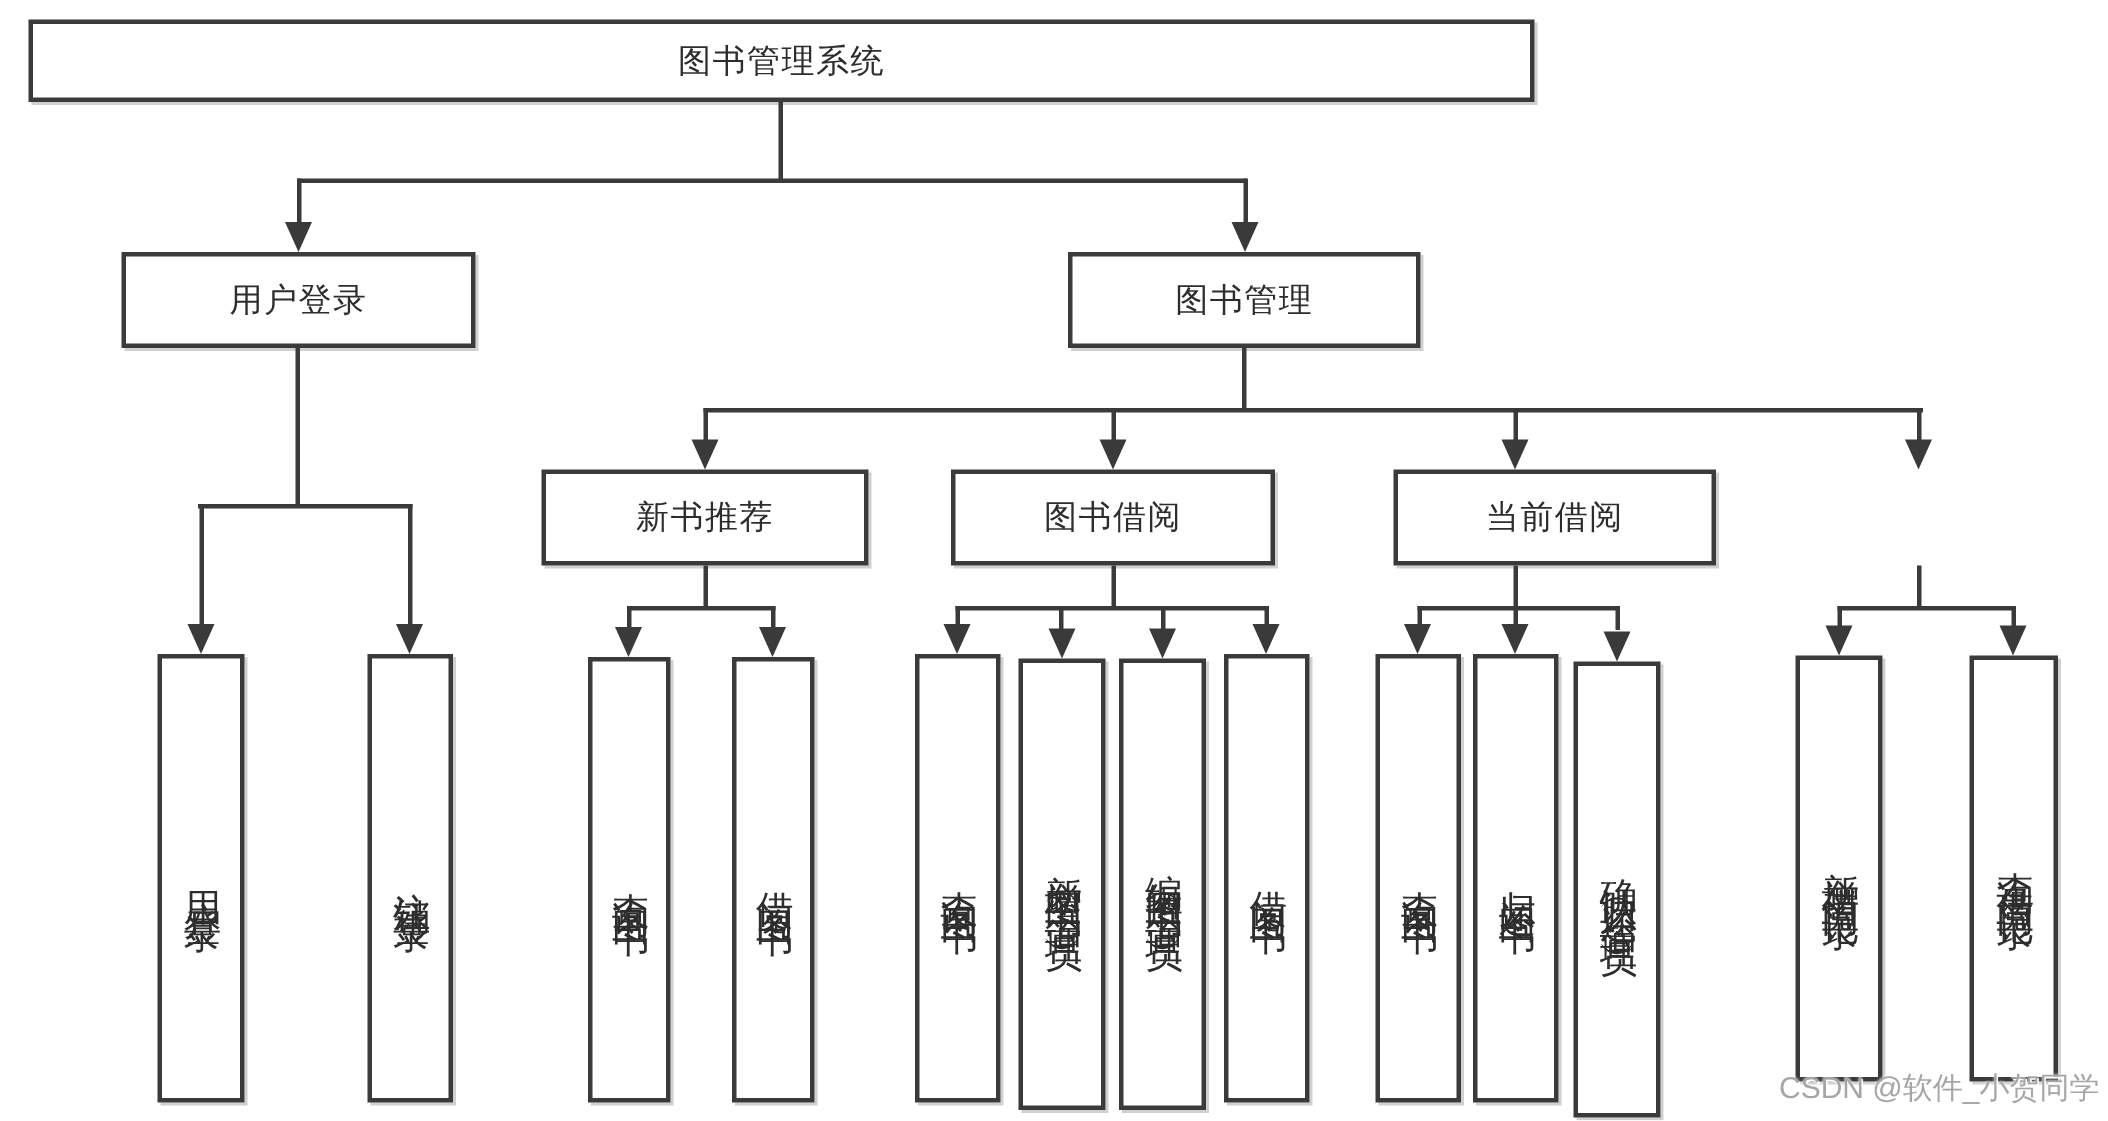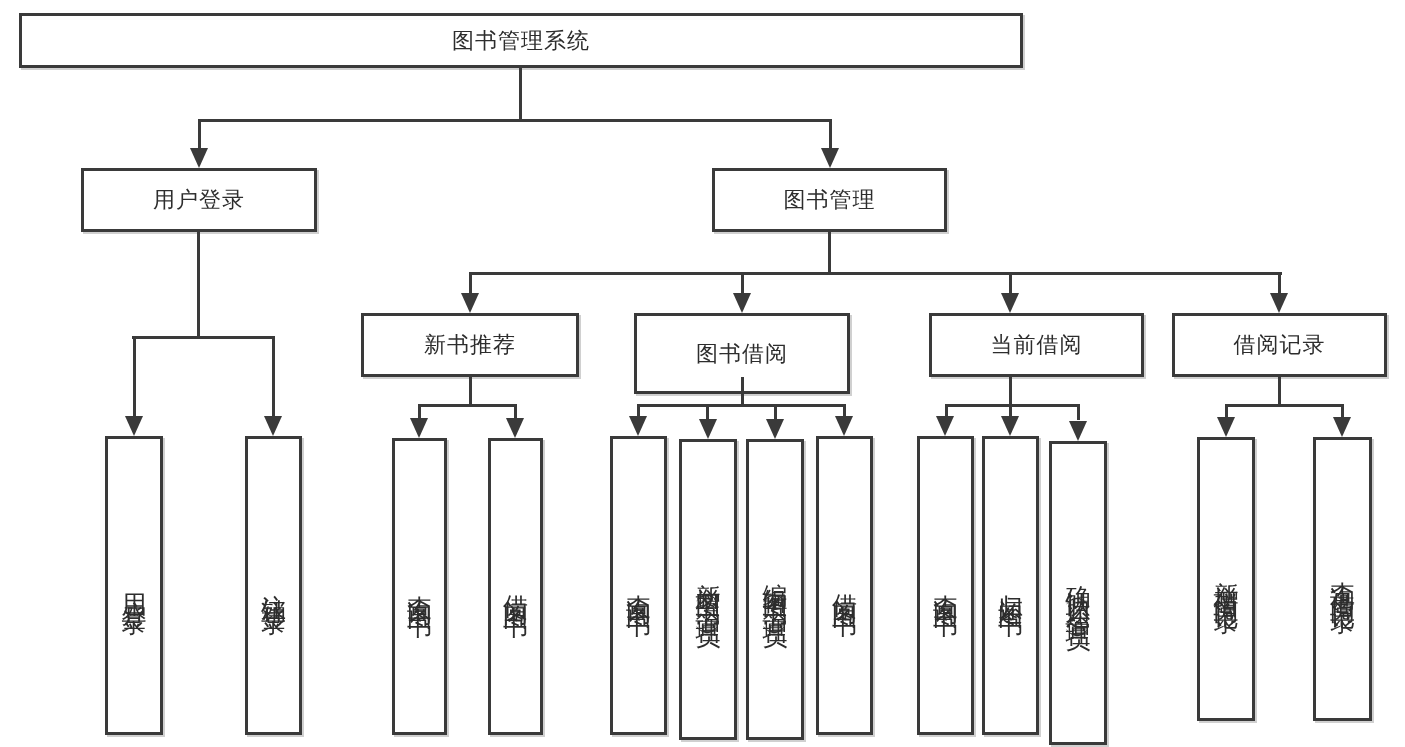--- a/index.html
+++ b/index.html
@@ -50,23 +50,22 @@
 <body>
 
 <div class="canvas">
 
   <div class="box h" style="left:19px;top:13px;width:1004px;height:55px;">图书管理系统</div>
 
   <div class="box h" style="left:81px;top:168px;width:236px;height:64px;">用户登录</div>
   <div class="box h" style="left:712px;top:168px;width:235px;height:64px;">图书管理</div>
 
   <div class="box h" style="left:361px;top:313px;width:218px;height:64px;">新书推荐</div>
-  <div class="box h" style="left:634px;top:313px;width:216px;height:81px;">图书借阅</div>
+  <div class="box h" style="left:634px;top:313px;width:216px;height:64px;">图书借阅</div>
   <div class="box h" style="left:903px;top:313px;width:215px;height:64px;margin-left:26px;">当前借阅</div>
-  <div class="box h" style="left:1172px;top:313px;width:215px;height:64px;">借阅记录</div>
 
   <div class="box v" style="left:105px;top:436px;width:58px;height:299px;">用户登录</div>
   <div class="box v" style="left:245px;top:436px;width:57px;height:299px;">注销登录</div>
 
   <div class="box v" style="left:392px;top:438px;width:55px;height:297px;">查询图书</div>
   <div class="box v" style="left:488px;top:438px;width:55px;height:297px;">借阅图书</div>
 
   <div class="box v" style="left:610px;top:436px;width:57px;height:299px;">查询图书</div>
   <div class="box v" style="left:679px;top:439px;width:58px;height:301px;">新增图书（管理员）</div>
   <div class="box v" style="left:746px;top:439px;width:58px;height:301px;">编辑图书（管理员）</div>
@@ -131,14 +130,15 @@
   <div class="line" style="left:1077px;top:404px;width:3px;height:16px;"></div>
   <div class="arrow" style="left:1069px;top:421px;"></div>
 
   <div class="line" style="left:1278px;top:377px;width:3px;height:29px;"></div>
   <div class="line" style="left:1225px;top:404px;width:119px;height:3px;"></div>
   <div class="line" style="left:1225px;top:404px;width:3px;height:16px;"></div>
   <div class="arrow" style="left:1217px;top:417px;"></div>
   <div class="line" style="left:1341px;top:404px;width:3px;height:16px;"></div>
   <div class="arrow" style="left:1333px;top:417px;"></div>
 
+  <div class="watermark" style="left:1186px;top:712px;">CSDN @软件_小贺同学</div>
 
 </div>
 
 </body></html>

